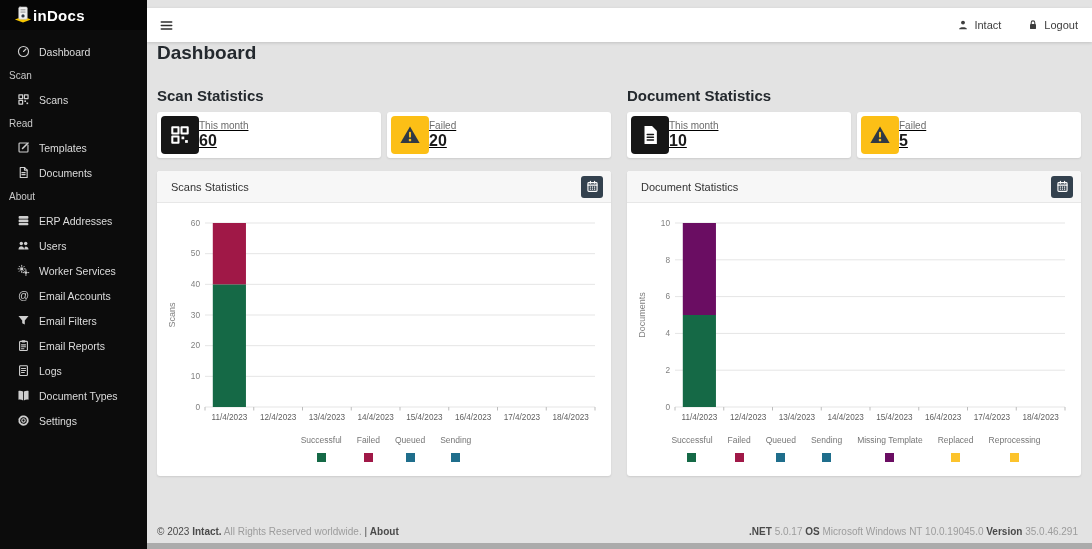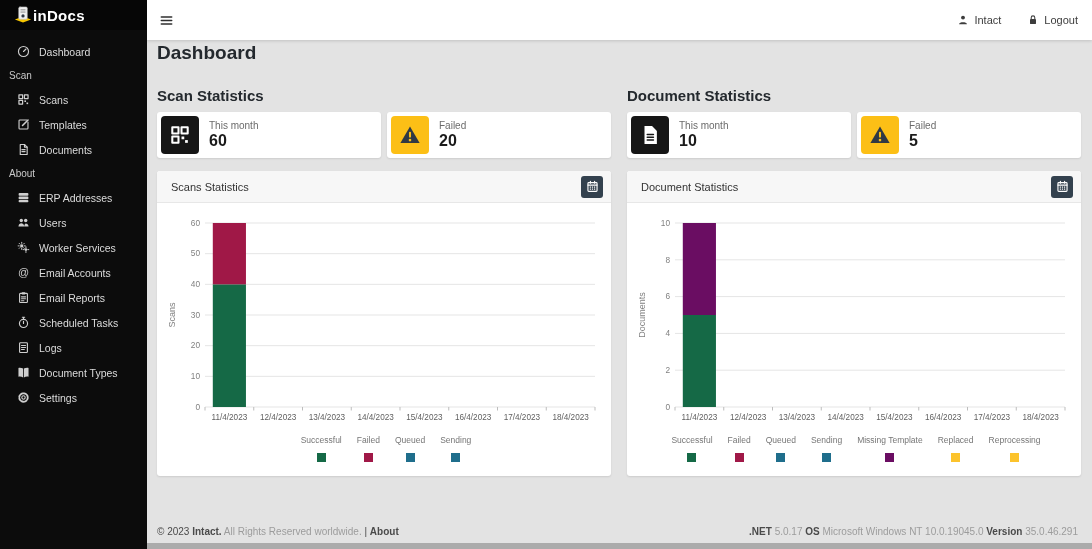--- a/index.html
+++ b/index.html
@@ -13,42 +13,42 @@
   .logo-text{font-weight:bold;font-size:15px;color:#fff;letter-spacing:.3px;}
   nav{padding-top:9px;}
   .nav-item{display:flex;align-items:center;gap:9px;height:25px;padding-left:17px;
     font-size:10.5px;color:#dcdcdc;cursor:pointer;white-space:nowrap;}
   .nav-icon{width:13px;height:13px;display:inline-flex;color:#cfcfcf;flex:0 0 13px;}
   .nav-icon svg{width:13px;height:13px;}
   .nav-section{height:23px;display:flex;align-items:center;padding-left:9px;
     font-size:10px;color:#c9c9c9;}
 
   
-  .topbar{position:absolute;left:147px;top:0;right:0;height:40px;background:#fff;
+  .topbar{position:absolute;left:147px;top:8px;right:0;height:34px;background:#fff;
     display:flex;align-items:center;justify-content:space-between;padding:0 14px 0 10px;
     box-shadow:0 1px 3px rgba(0,0,0,.15);z-index:5;}
   .hamburger{background:none;border:none;padding:2px;color:#2f2f2f;cursor:pointer;display:flex;}
   .hamburger svg{width:15px;height:15px;}
   .topbar-right{display:flex;align-items:center;gap:26px;}
   .topbar-link{display:flex;align-items:center;gap:5px;font-size:11px;color:#3d3d3d;cursor:pointer;}
   .topbar-link svg{width:12px;height:12px;}
 
   
   main{position:absolute;left:147px;top:30px;right:0;bottom:0;padding:10px 14px 0 10px;}
   .page-title{margin:2px 0 10px;font-size:19px;font-weight:bold;color:#24292e;}
   .cols{display:flex;gap:16px;}
   .col{width:454px;flex:0 0 454px;}
   .section-title{margin:13px 0 8px;font-size:15px;font-weight:bold;color:#24292e;}
   .cards{display:flex;gap:6px;margin-bottom:13px;}
   .card{background:#fff;border-radius:3px;width:224px;height:46px;display:flex;align-items:center;
     padding:4px;box-shadow:0 1px 2px rgba(0,0,0,.1);}
   .card-icon{width:38px;height:38px;border-radius:4px;display:flex;align-items:center;justify-content:center;flex:0 0 38px;}
   .card-icon svg{width:22px;height:22px;}
   .card-icon.dark{color:#fff;}
-  .card-text{margin-left:10px;}
+  .card-text{text-decoration:underline;}
   .card-label{font-size:10px;color:#6b6b6b;}
   .card-value{font-size:16px;font-weight:bold;color:#1b1b1b;margin-top:1px;}
 
   .panel{background:#fff;border-radius:3px;box-shadow:0 1px 2px rgba(0,0,0,.1);overflow:hidden;margin-top:7px;}
   .panel-head{height:32px;background:#f7f7f7;border-bottom:1px solid #e7e7e7;
     display:flex;align-items:center;justify-content:space-between;padding:0 8px 0 14px;}
   .panel-title{font-size:11px;color:#333;}
   .panel-btn{width:22px;height:22px;background:#33414e;border:none;border-radius:3px;color:#fff;
     display:flex;align-items:center;justify-content:center;cursor:pointer;padding:0;}
   .panel-btn svg{width:13px;height:13px;}
@@ -104,20 +104,23 @@
               <rect x="2.4" y="9.1" width="4.5" height="4.5"></rect>
             </g>
             <g fill="currentColor" stroke="none">
               <rect x="9.1" y="9.1" width="2" height="2"></rect>
               <rect x="11.7" y="11.7" width="2" height="2"></rect>
             </g>
           </svg>
         </span>
         <span>Scans</span>
       </div>
+      <div class="nav-section">
+        <span>Read</span>
+      </div>
       <div class="nav-item">
         <span class="nav-icon">
           <svg viewBox="0 0 16 16" fill="none" stroke="currentColor" stroke-width="1.4" stroke-linecap="round" stroke-linejoin="round">
             <path d="M12 2.5H3.5a1 1 0 0 0-1 1v9a1 1 0 0 0 1 1h9a1 1 0 0 0 1-1V5"></path>
             <path d="M6.8 9.2 13.6 2.4" stroke-width="1.9"></path>
           </svg>
         </span>
         <span>Templates</span>
       </div>
       <div class="nav-item">
@@ -177,35 +180,34 @@
         <span class="nav-icon">
           <svg viewBox="0 0 16 16" fill="none" stroke="currentColor" stroke-width="1.4" stroke-linecap="round" stroke-linejoin="round">
             <text x="8" y="12.2" text-anchor="middle" font-size="13.5" font-family="Liberation Sans,sans-serif" fill="currentColor" stroke="none">@</text>
           </svg>
         </span>
         <span>Email Accounts</span>
       </div>
       <div class="nav-item">
         <span class="nav-icon">
           <svg viewBox="0 0 16 16" fill="none" stroke="currentColor" stroke-width="1.4" stroke-linecap="round" stroke-linejoin="round">
+            <path d="M1.8 2.6h12.4L9.6 8v4.9l-3.2-1.6V8z" fill="currentColor" stroke="none"></path>
+          </svg>
+        </span>
+        <span>Email Filters</span>
+      </div>
+      <div class="nav-item">
+        <span class="nav-icon">
+          <svg viewBox="0 0 16 16" fill="none" stroke="currentColor" stroke-width="1.4" stroke-linecap="round" stroke-linejoin="round">
             <rect x="3.2" y="3" width="9.6" height="11.2" rx="1"></rect>
             <rect x="5.8" y="1.6" width="4.4" height="2.6" rx=".6" fill="currentColor" stroke="none"></rect>
             <path d="M5.5 7.2h5M5.5 9.6h5M5.5 12h3"></path>
           </svg>
         </span>
         <span>Email Reports</span>
-      </div>
-      <div class="nav-item">
-        <span class="nav-icon">
-          <svg viewBox="0 0 16 16" fill="none" stroke="currentColor" stroke-width="1.4" stroke-linecap="round" stroke-linejoin="round">
-            <circle cx="8" cy="9.2" r="5"></circle>
-            <path d="M8 9.2V6.4M6.6 1.6h2.8M8 1.6v2.6"></path>
-          </svg>
-        </span>
-        <span>Scheduled Tasks</span>
       </div>
       <div class="nav-item">
         <span class="nav-icon">
           <svg viewBox="0 0 16 16" fill="none" stroke="currentColor" stroke-width="1.4" stroke-linecap="round" stroke-linejoin="round">
             <rect x="3.2" y="2.2" width="9.6" height="12" rx="1"></rect>
             <path d="M5.5 5.5h5M5.5 8h5M5.5 10.5h3.5"></path>
           </svg>
         </span>
         <span>Logs</span>
       </div>

